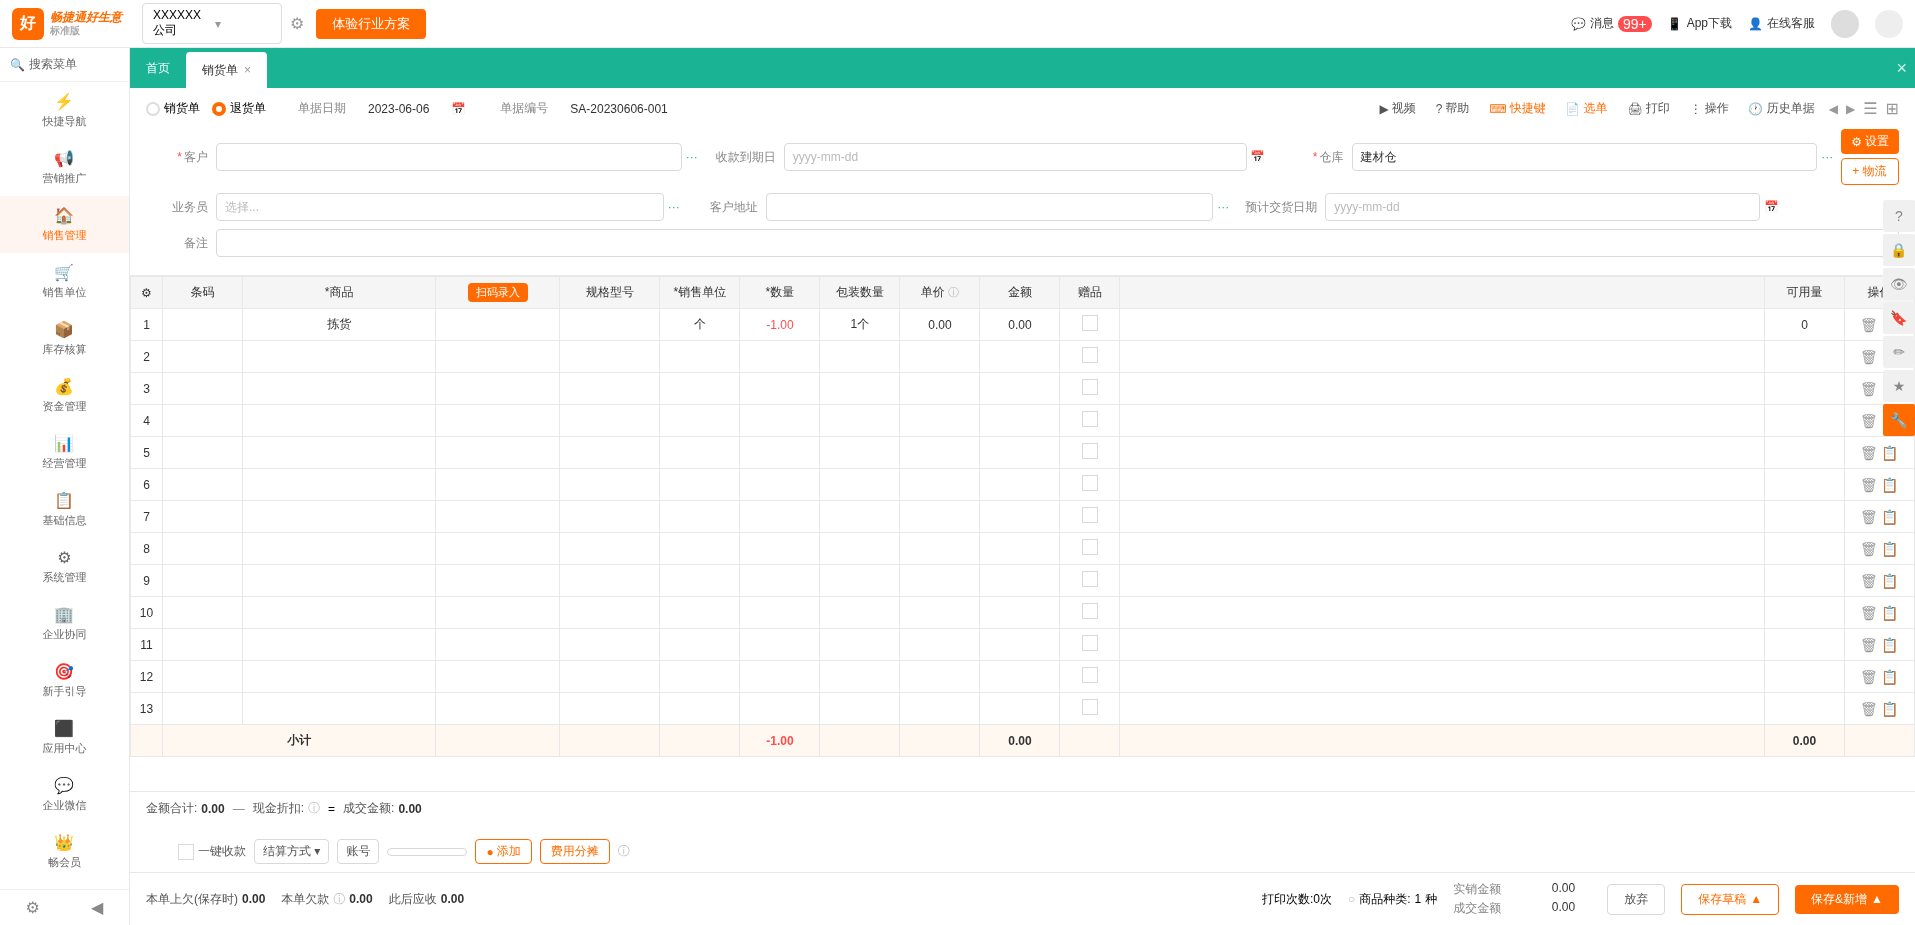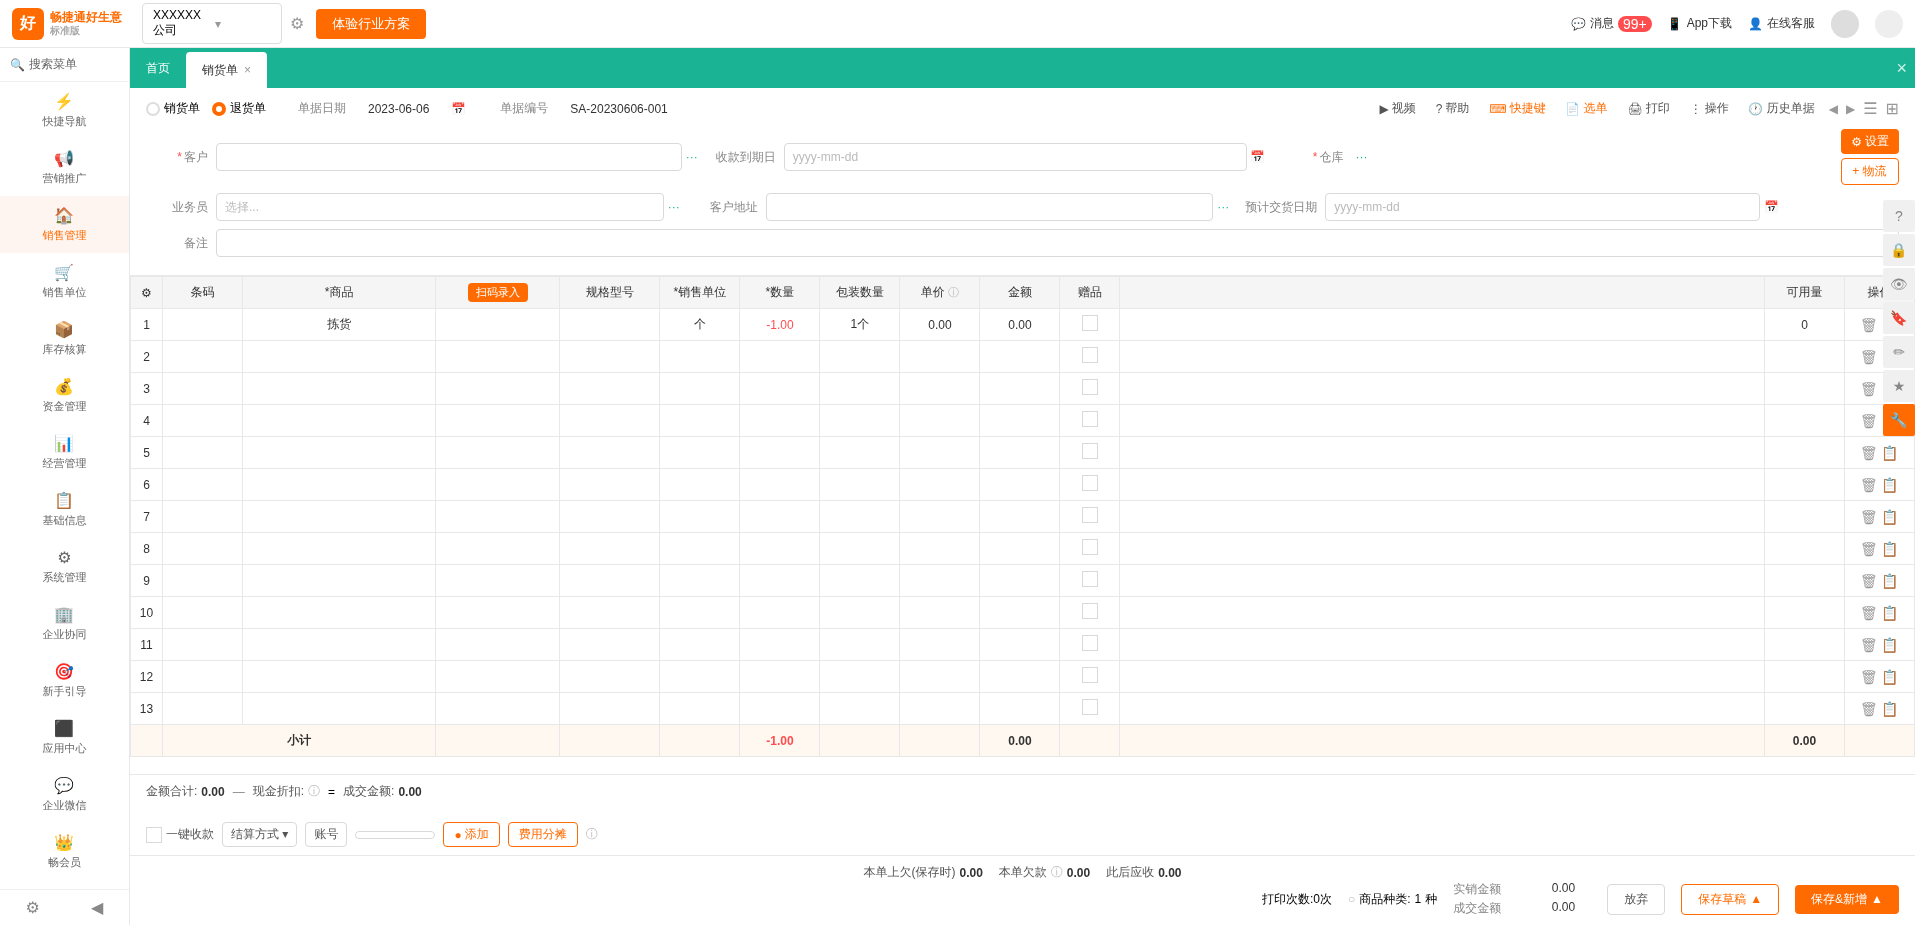--- a/index.html
+++ b/index.html
@@ -79,28 +79,28 @@
     .action-btn { color: #999; cursor: pointer; font-size: 14px; }
     .subtotal-row td { background: #fff8f0; font-weight: bold; }
     .checkbox-cell { width: 16px; height: 16px; border: 1px solid #d9d9d9; background: white; cursor: pointer; display: inline-block; }
 
     
     .footer-summary { background: #fff; border-top: 1px solid #e8e8e8; padding: 8px 16px; flex-shrink: 0; }
     .summary-row { display: flex; align-items: center; gap: 8px; margin-bottom: 22px; }
     .summary-item { display: flex; align-items: center; gap: 4px; color: #555; }
     .summary-dash { color: #888; }
     .amount-val { color: #333; font-weight: bold; }
-    .payment-row { display: flex; align-items: center; gap: 8px; }
+    .payment-row { display: flex; align-items: center; gap: 8px; margin-left: 32px; }
     .checkbox-label { display: flex; align-items: center; gap: 4px; color: #555; cursor: pointer; }
     .select-box { border: 1px solid #d9d9d9; border-radius: 4px; padding: 3px 8px; color: #555; cursor: pointer; }
     .add-btn { background: white; border: 1px solid #ff6b00; color: #ff6b00; border-radius: 4px; padding: 3px 10px; cursor: pointer; display: flex; align-items: center; gap: 3px; }
     .expense-btn { background: white; border: 1px solid #ff6b00; color: #ff6b00; border-radius: 4px; padding: 3px 10px; cursor: pointer; }
 
     
-    .bottom-bar { background: #fff; border-top: 1px solid #e8e8e8; padding: 8px 16px; display: flex; align-items: center; flex-shrink: 0; flex-direction: column; }
+    .bottom-bar { background: #fff; border-top: 1px solid #e8e8e8; padding: 8px 16px; display: flex; align-items: center; flex-shrink: 0; }
     .bottom-stats { display: flex; gap: 16px; color: #555; }
     .bottom-stat { display: flex; align-items: center; gap: 4px; }
     .discard-btn { background: white; border: 1px solid #d9d9d9; color: #555; border-radius: 4px; padding: 6px 16px; cursor: pointer; }
     .save-draft-btn { background: white; border: 1px solid #ff6b00; color: #ff6b00; border-radius: 4px; padding: 6px 16px; cursor: pointer; display: flex; align-items: center; gap: 4px; }
     .save-new-btn { background: #ff6b00; border: none; color: white; border-radius: 4px; padding: 6px 16px; cursor: pointer; display: flex; align-items: center; gap: 4px; }
     .right-summary { display: flex; flex-direction: column; align-items: flex-end; gap: 2px; margin-right: 16px; }
     .right-summary-item { display: flex; gap: 24px; }
     .rs-label { color: #888; }
     .rs-val { color: #333; min-width: 50px; text-align: right; }
 
@@ -124,21 +124,21 @@
 
     .info-icon { color: #bbb; font-size: 11px; cursor: pointer; }
   </style>
 </head>
 <body>
 
 <div class="top-bar">
   <div class="logo-area">
     <div class="logo-icon">好</div>
     <div style="display:flex;flex-direction:column;line-height:1.2;">
-      <span style="font-size:12px;color:#ff6b00;font-weight:bold;">畅捷通好生意</span>
+      <span style="font-size:12px;color:#ff6b00;font-weight:bold;font-style:italic;">畅捷通好生意</span>
       <span style="font-size:10px;color:#aaa;">标准版</span>
     </div>
   </div>
   <div class="company-selector">
     <span>XXXXXX公司</span>
     <span style="color:#999;">▾</span>
   </div>
   <div style="margin-left:8px;color:#999;font-size:16px;">⚙</div>
   <button class="trial-btn">体验行业方案</button>
   <div class="top-right">
@@ -306,20 +306,23 @@
           <div class="field-input" style="min-width:200px;"></div>
           <span class="field-dots">···</span>
         </div>
         <div class="form-field" style="flex:2;margin-left:16px;">
           <span class="field-label">收款到期日</span>
           <div class="field-input" style="min-width:120px;color:#bbb;">yyyy-mm-dd</div>
           <span class="field-cal">📅</span>
         </div>
         <div class="form-field" style="flex:2;margin-left:16px;">
           <span class="field-label required">仓库</span>
+          <div class="field-input" style="min-width:100px;">
+            <span>建材仓</span>
+          </div>
           <span class="field-dots">···</span>
         </div>
         <div class="right-panel">
           <button class="right-btn">
             <span>⚙</span>
             <span>设置</span>
           </button>
           <button class="right-btn outline">
             <span>+ 物流</span>
           </button>

